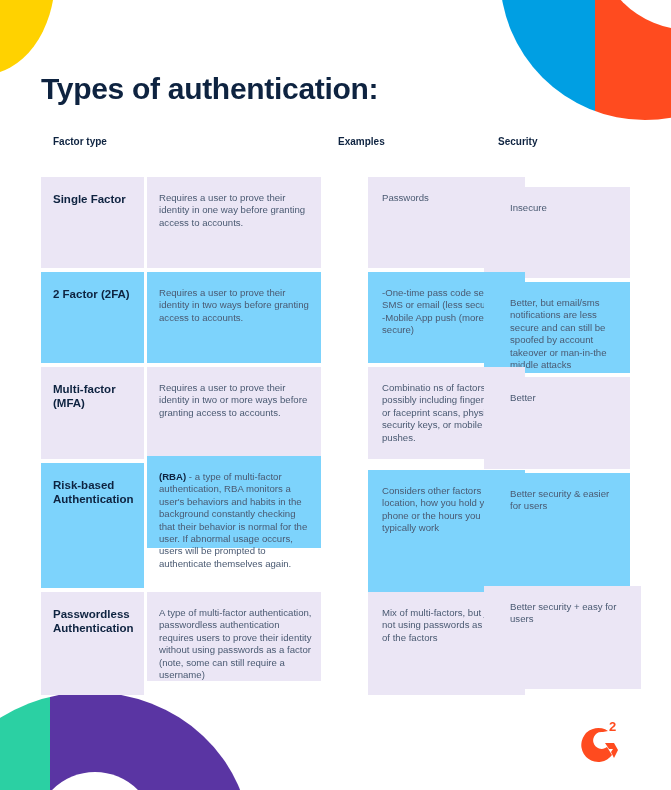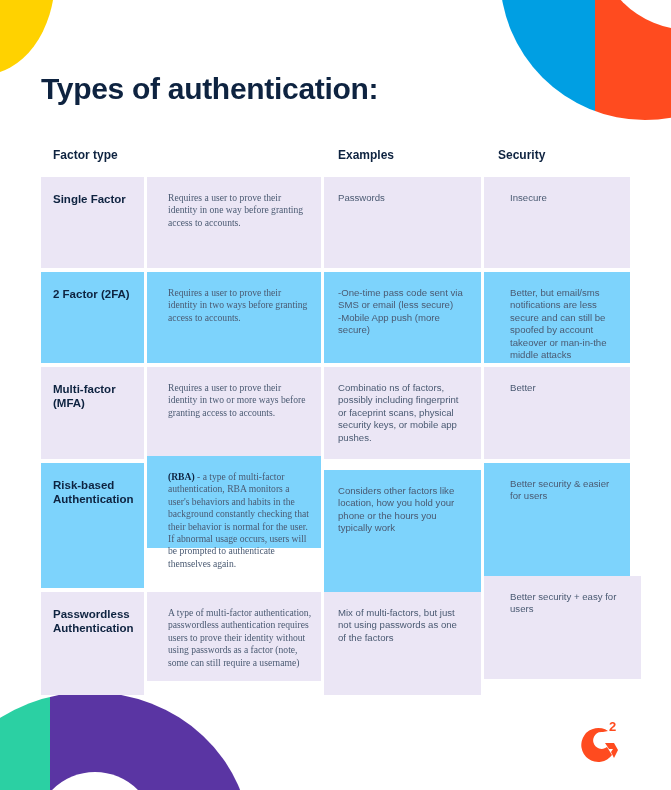--- a/index.html
+++ b/index.html
@@ -33,31 +33,31 @@
   .ring-bl .hole {
     position: absolute; left: 105px; top: 80px; width: 120px; height: 120px;
     border-radius: 50%; background: #ffffff;
   }
 
   .title {
     position: absolute; left: 41px; top: 72px; margin: 0;
     font-size: 30px; font-weight: 700; letter-spacing: -0.3px; color: #0e2340;
   }
 
-  .header { position: absolute; top: 148px; font-size: 12px; font-weight: 700; color: #0e2340; }
+  .header { position: absolute; top: 136px; font-size: 10px; font-weight: 700; color: #0e2340; }
 
   .cell {
     position: absolute; box-sizing: border-box;
     padding: 15px 12px 0 12px;
     font-size: 9.6px; line-height: 12.4px; color: #4a5a72;
   }
   .cell.c1 { font-size: 11.5px; line-height: 14px; font-weight: 700; color: #0e2340; padding: 15px 12px 0 12px; }
-  .cell.c2 { padding-left: 21px; font-family: Liberation Serif, serif; }
-  .cell.c3 { padding-left: 14px; }
-  .cell.c4 { padding-left: 26px; }
+  .cell.c2 { padding-left: 12px; }
+  .cell.c3 { padding-left: 14px; margin-left: 44px; }
+  .cell.c4 { padding-left: 26px; margin-top: 10px; }
   .lav { background: #ebe6f5; }
   .sky { background: #7dd3fc; }
   .bold-prefix { font-weight: 700; color: #0e2340; }
 
   .logo { position: absolute; left: 578px; top: 718px; width: 48px; height: 46px; }
 </style>
 </head>
 <body>
 
 <div class="deco yellow"></div>

